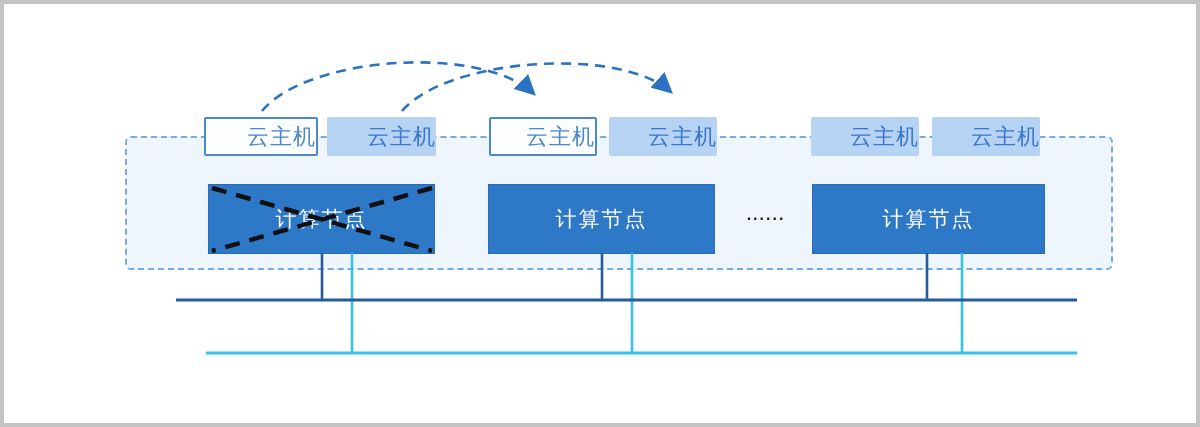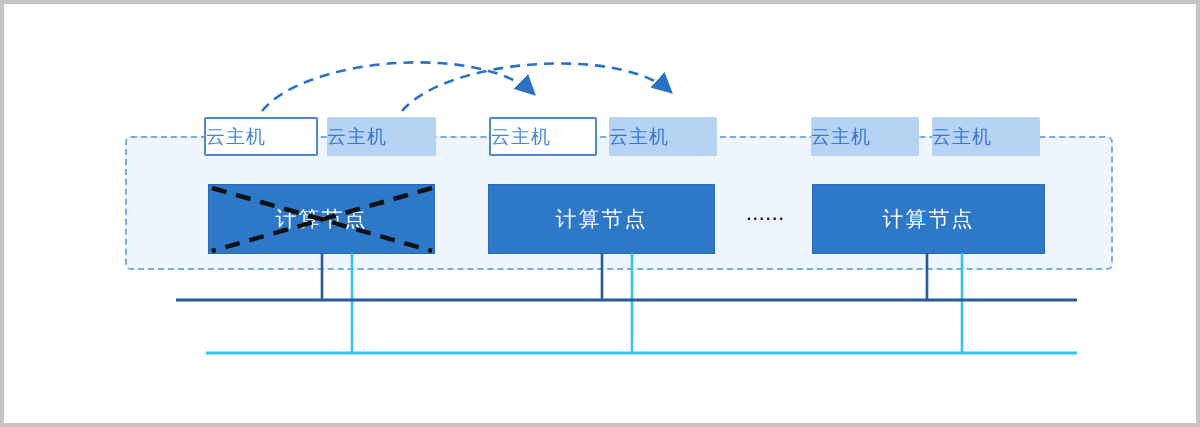--- a/index.html
+++ b/index.html
@@ -17,22 +17,22 @@
     left:121px;top:132px;width:988px;height:134px;
     box-sizing:border-box;
     background:#eef5fd;
     border:2px dashed #7aabde;
     border-radius:6px;
   }
   .host{
     position:absolute;
     top:113px;height:39px;
     box-sizing:border-box;
-    display:flex;align-items:center;justify-content:flex-start;
-    font-size:19px;
+    display:flex;align-items:center;justify-content:flex-end;
+    font-size:22px;
     border-radius:2px;
     letter-spacing:1px;
   }
   .host--outline{
     background:#fdfeff;
     border:2px solid #4d87cc;
     color:#4a86d0;
   }
   .host--filled{
     background:#b7d3f3;

